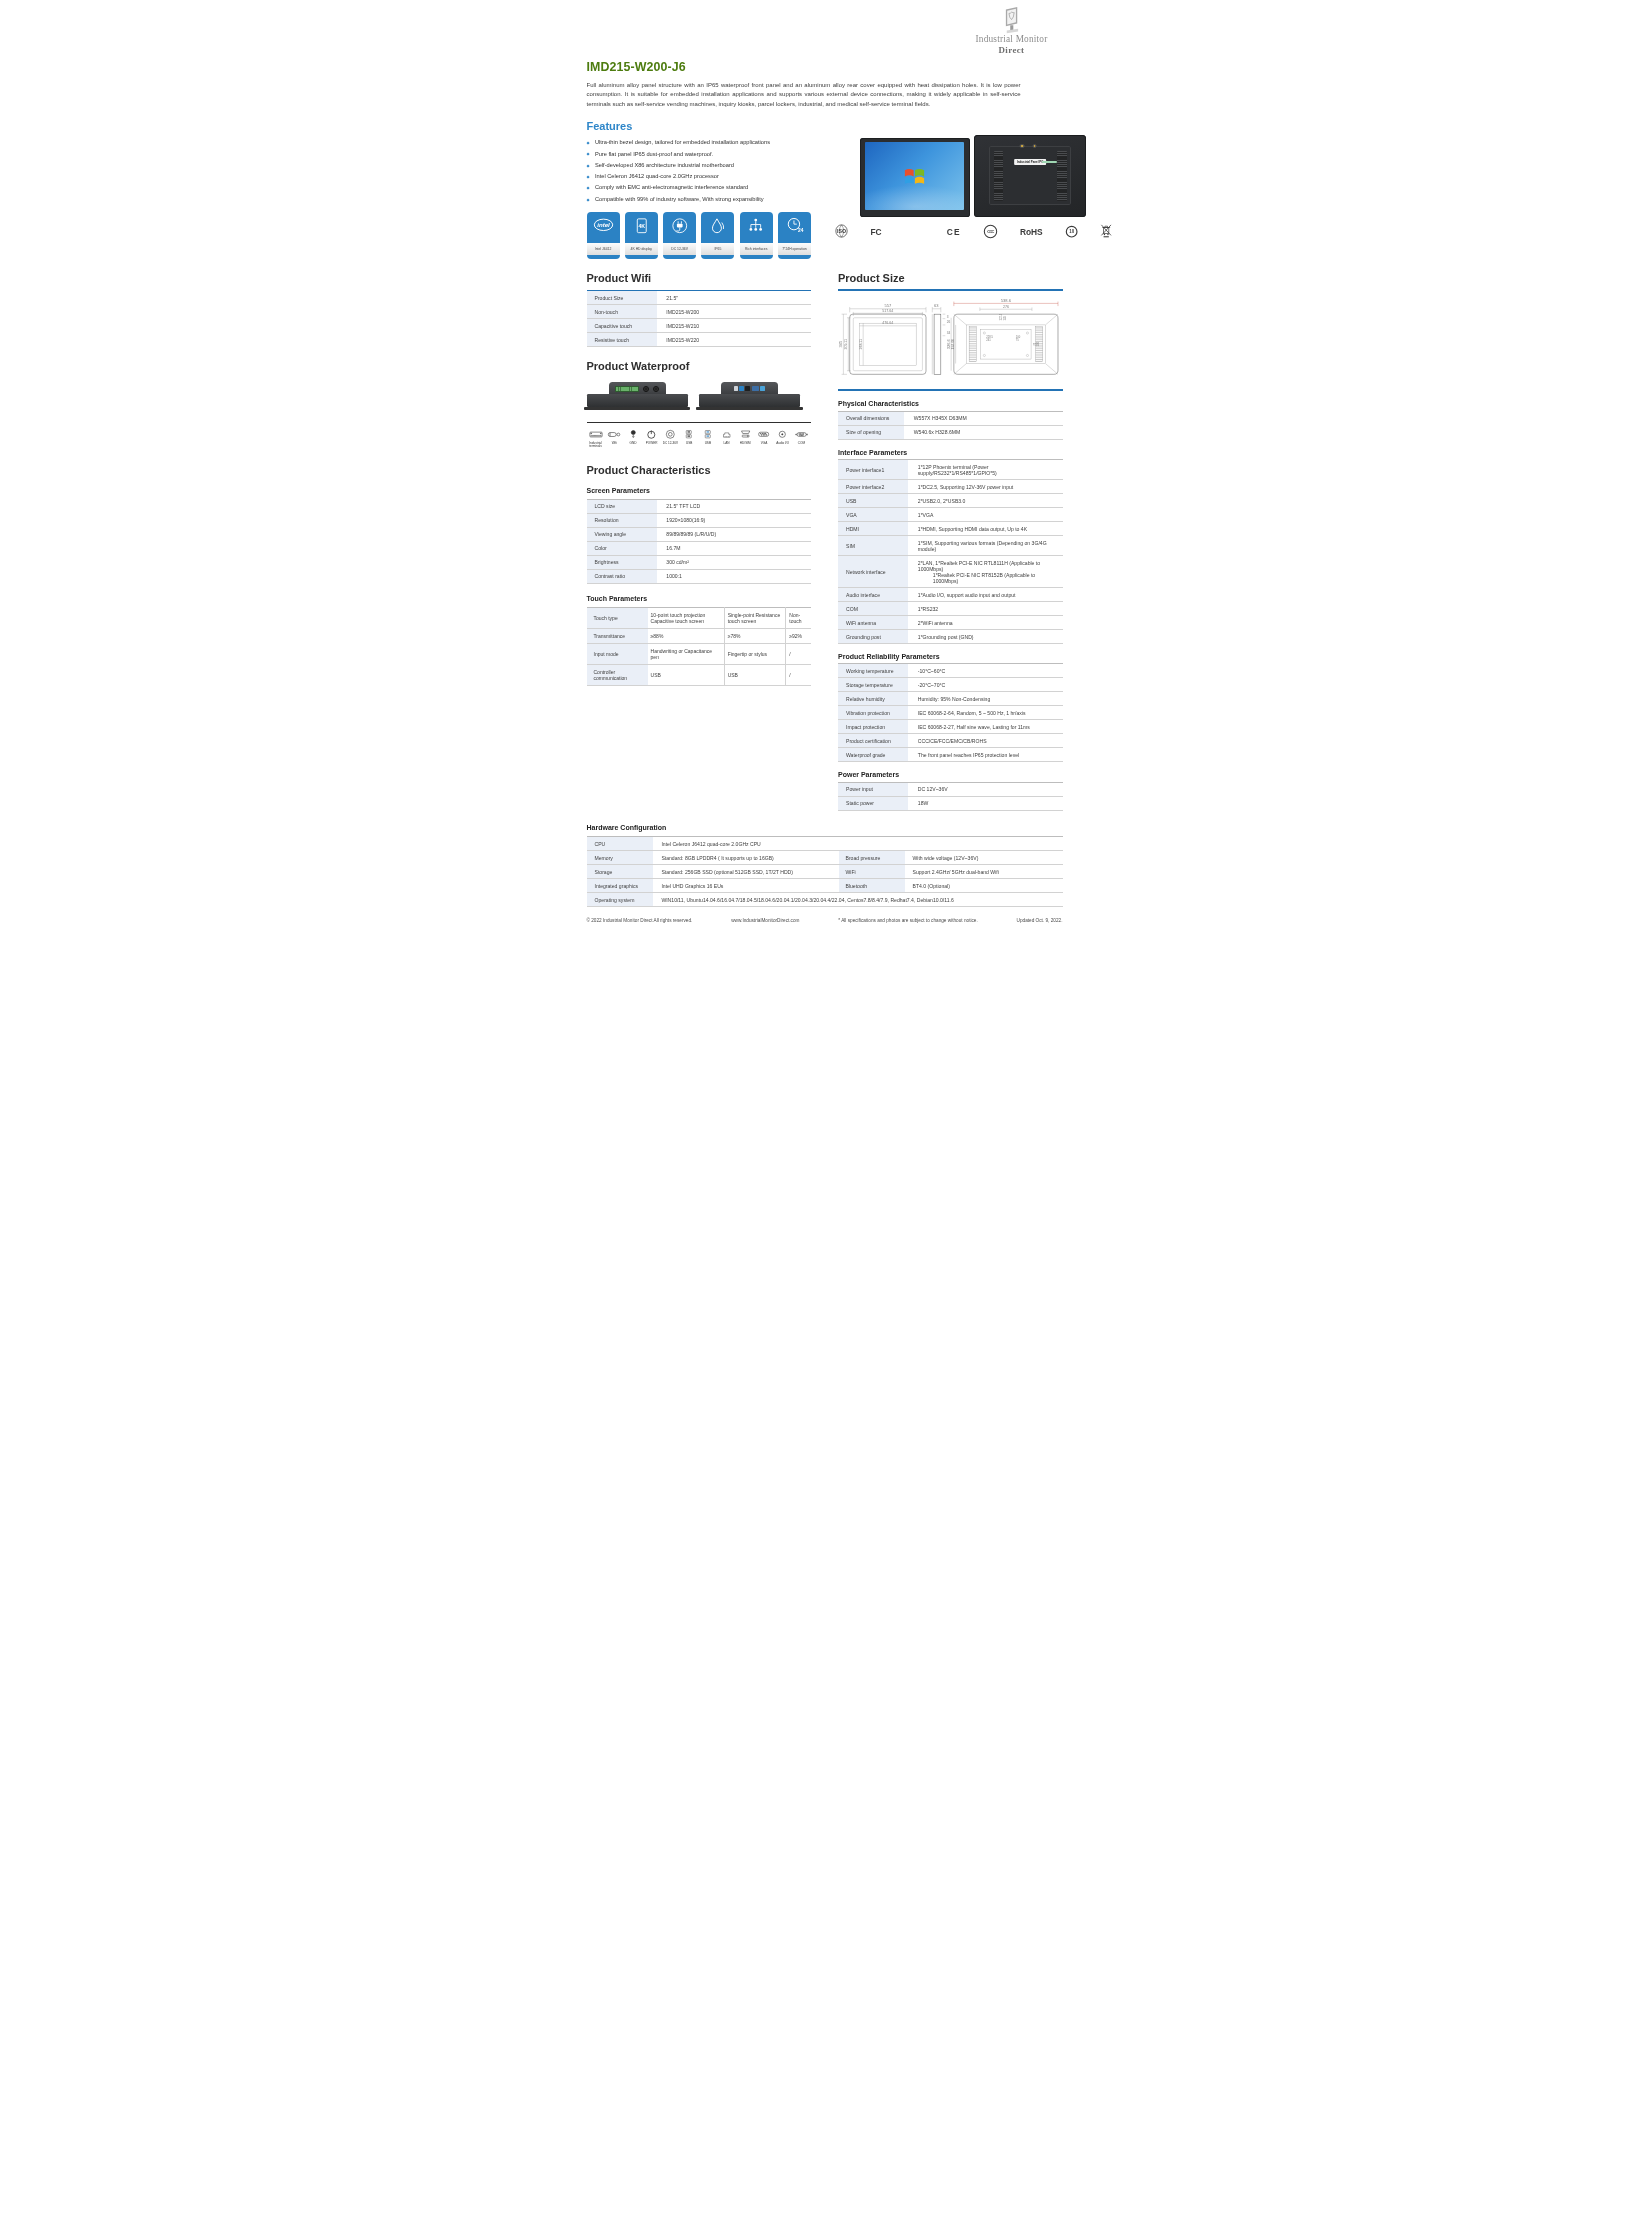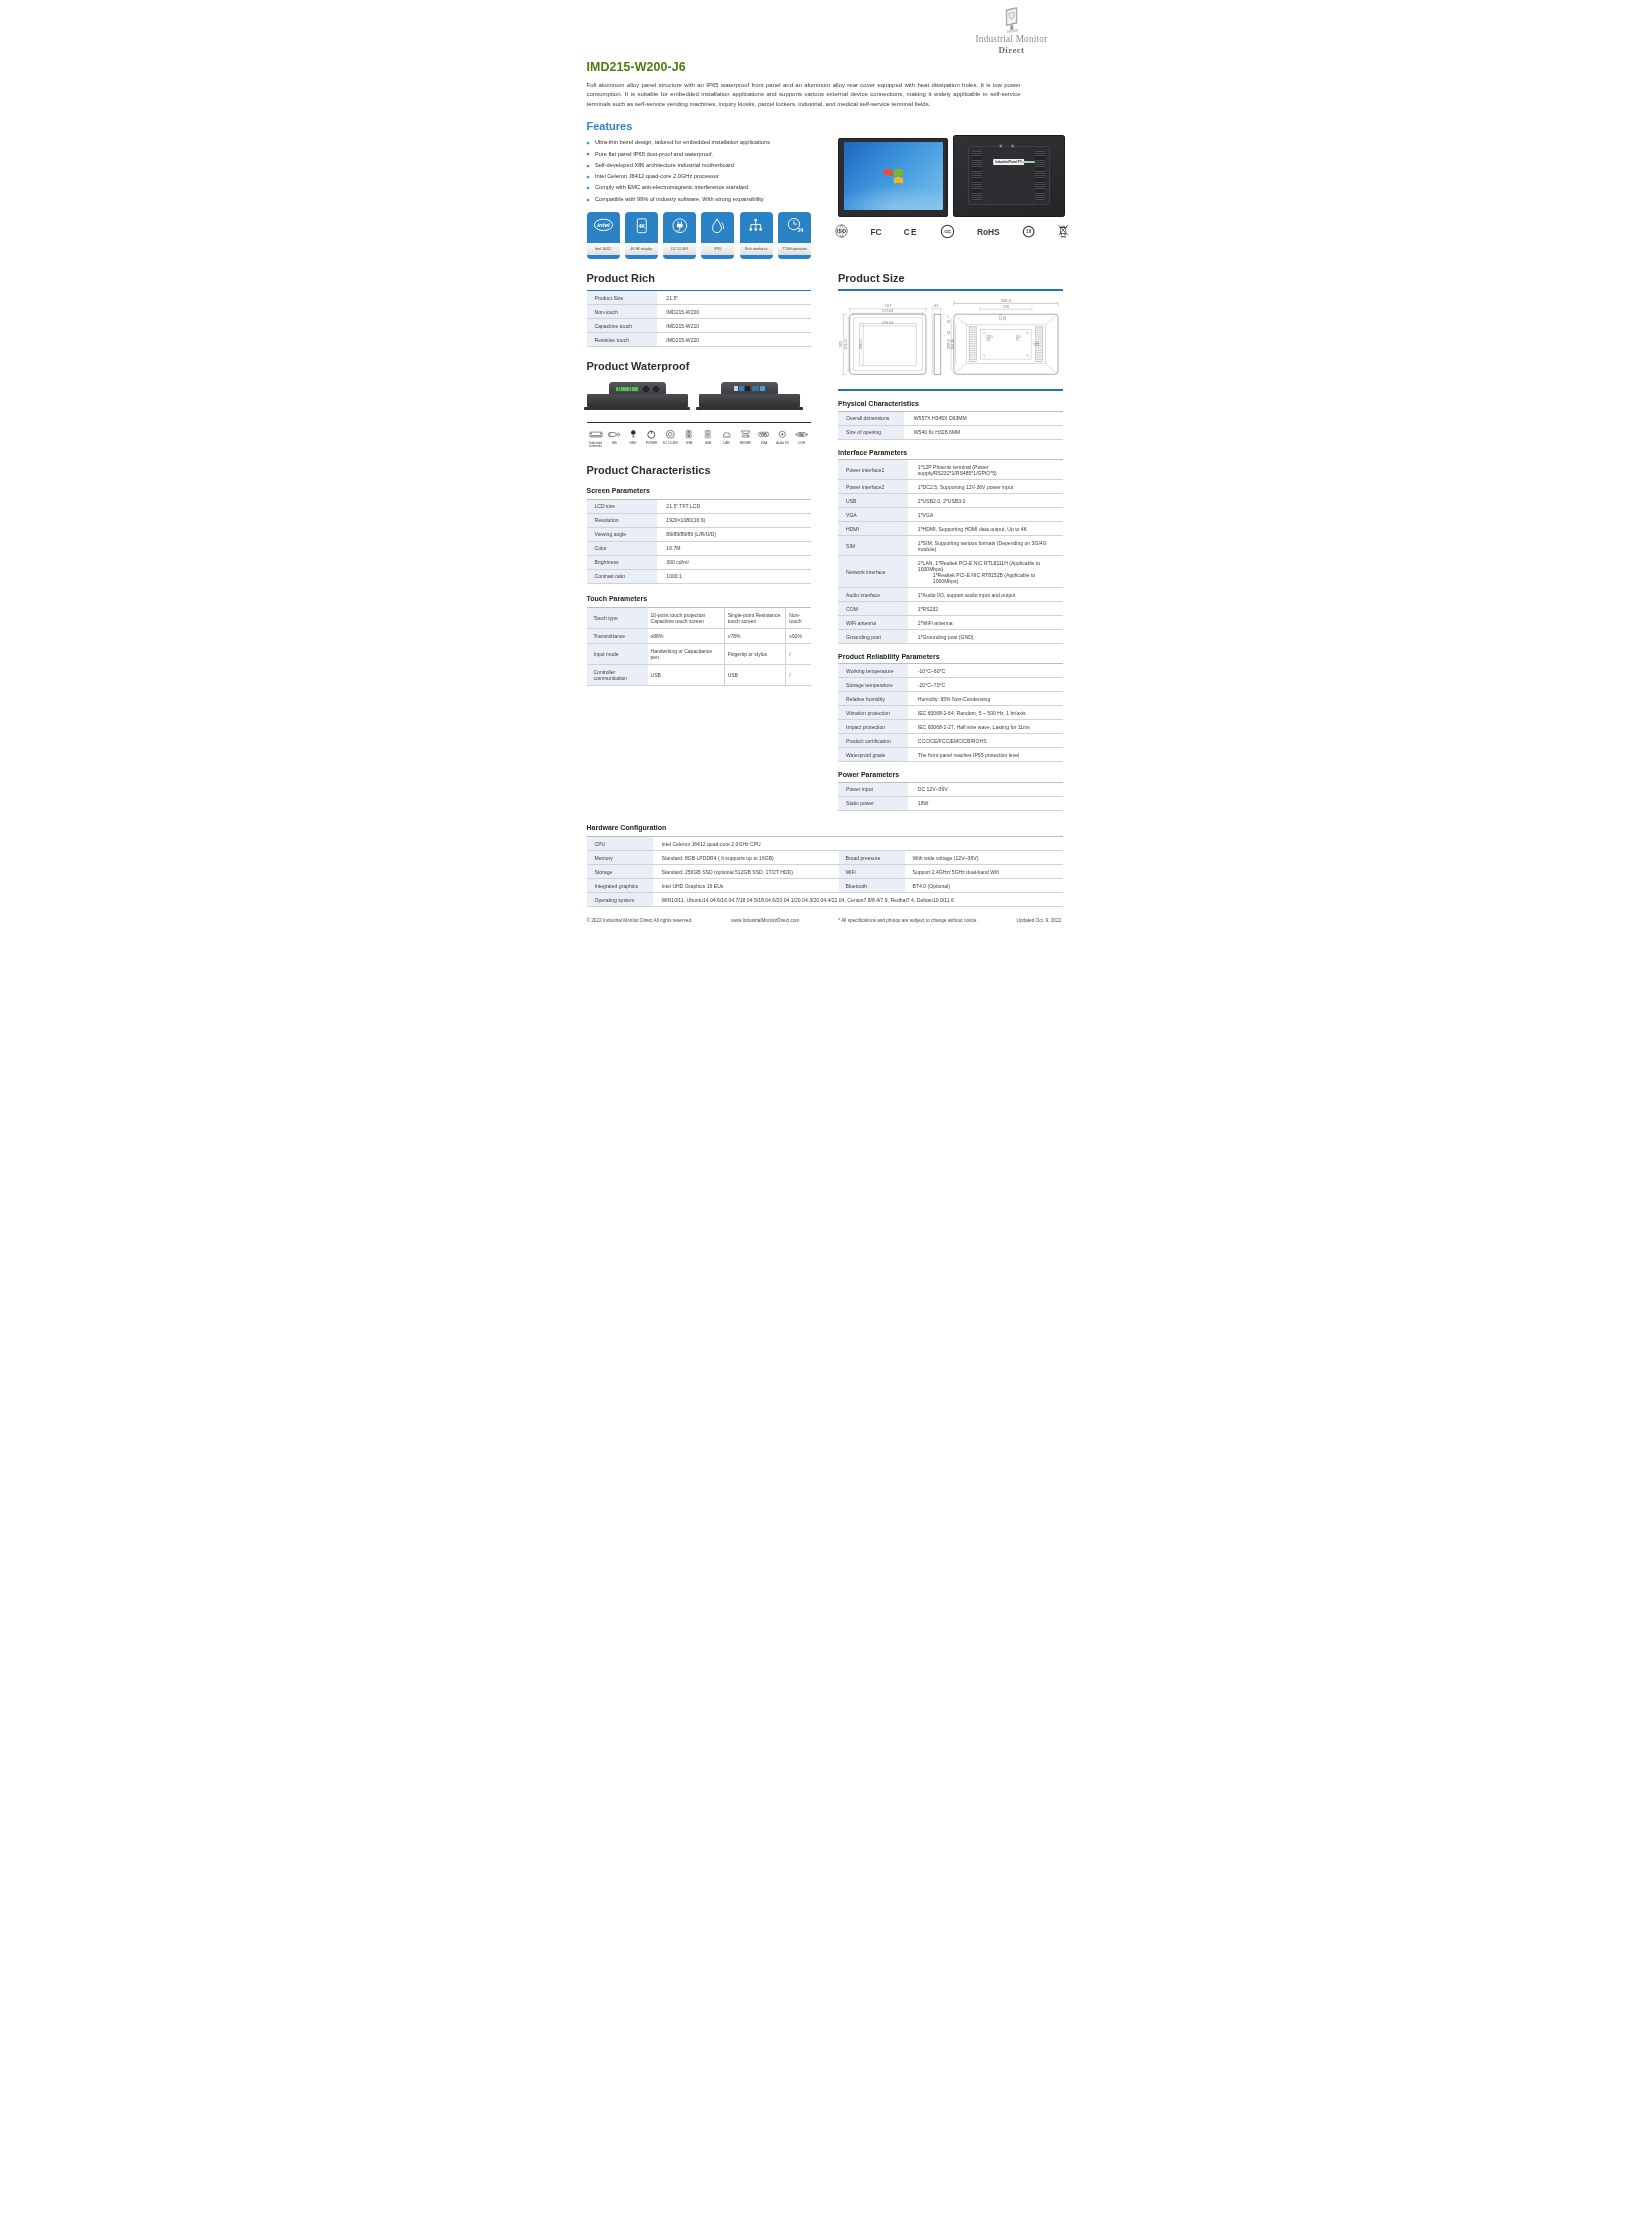--- a/index.html
+++ b/index.html
@@ -37,21 +37,21 @@
   .rear-plate { position:absolute; left:15px; top:11.5px; right:15px; bottom:11.5px; background:#2c2e31; border:0.4px solid #3d3f42; border-radius:1.8px; }
   .heatsink { position:absolute; top:3.5px; bottom:3.5px; width:9.8px; background:repeating-linear-gradient(#4a4c4f 0 0.9px, #232425 0.9px 2.2px); border-radius:0.9px; }
   .hs-l { left:3.5px; } .hs-r { right:3.5px; }
   .rear-badge { position:absolute; top:11.5px; left:50%; transform:translateX(-50%); background:#f2f2f2; border-radius:0.9px; font-size:2.9px; font-weight:700; color:#222; padding:1.3px 2.7px; white-space:nowrap; }
   .antennas { position:absolute; top:-3.5px; left:50%; transform:translateX(-62%); display:flex; gap:8px; }
   .antenna { width:4.4px; height:4.4px; border-radius:50%; background:radial-gradient(circle,#d8b24a 30%, #8a7224 100%); border:0.4px solid #555; }
   .led { position:absolute; right:13.3px; top:14px; width:15px; height:1.8px; background:#9fd7b2; border-radius:0.9px; }
 
   .certs { display:flex; gap:22px; align-items:center; justify-content:center; margin-top:7px; color:#3a3a3a; }
   .cert-txt { font-weight:700; font-size:8.4px; letter-spacing:0; }
-  .cert-ce { letter-spacing:1.3px; }
+  .cert-ce { letter-spacing:1.3px;margin-left:43px; }
 
   
   .zoneB { display:grid; grid-template-columns:224px 1fr; column-gap:27.5px; margin-top:13.3px; align-items:start; }
   h2.sec { font-size:11px; font-weight:700; color:#2e2e2e; }
   h3.sub { font-size:7px; font-weight:700; color:#222; }
 
   table.spec { width:100%; border-collapse:collapse; border-top:0.9px solid #bdbdbd; border-bottom:1.8px solid #2373b5; }
   table.spec td { font-size:5.1px; color:#3d3d3d; padding:3.5px 3.5px; border-bottom:0.4px solid #d2d2d2; vertical-align:middle; }
   table.spec td.lbl { background:#eaeff7; width:70px; padding-left:8px; }
   table.spec td.val { padding-left:9.8px; }
@@ -251,21 +251,21 @@
               <path d="M3 2 L25 26 M25 2 L3 26" stroke="#3a3a3a" stroke-width="1.8"></path>
               <rect x="8" y="28" width="12" height="2.4" fill="#3a3a3a"></rect>
             </svg></span>
       </div>
     </div>
   </div>
 
   <div class="zoneB">
 
     <div>
-      <h2 class="sec">Product Rich</h2>
+      <h2 class="sec">Product Wifi</h2>
       <table class="spec blue-top mt14">
         <tbody>
             <tr>
               <td class="lbl">Product Size</td>
               <td class="val">21.5"</td>
             </tr>
         <tr>
               <td class="lbl">Non-touch</td>
               <td class="val">IMD215-W200</td>
             </tr>

